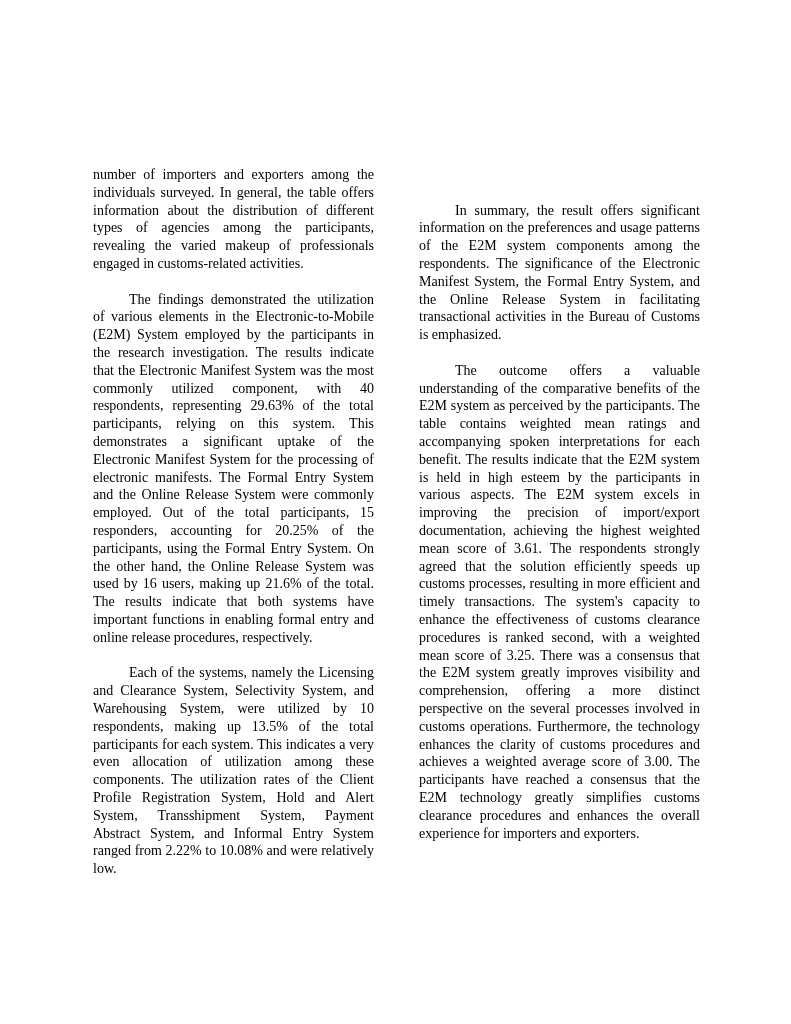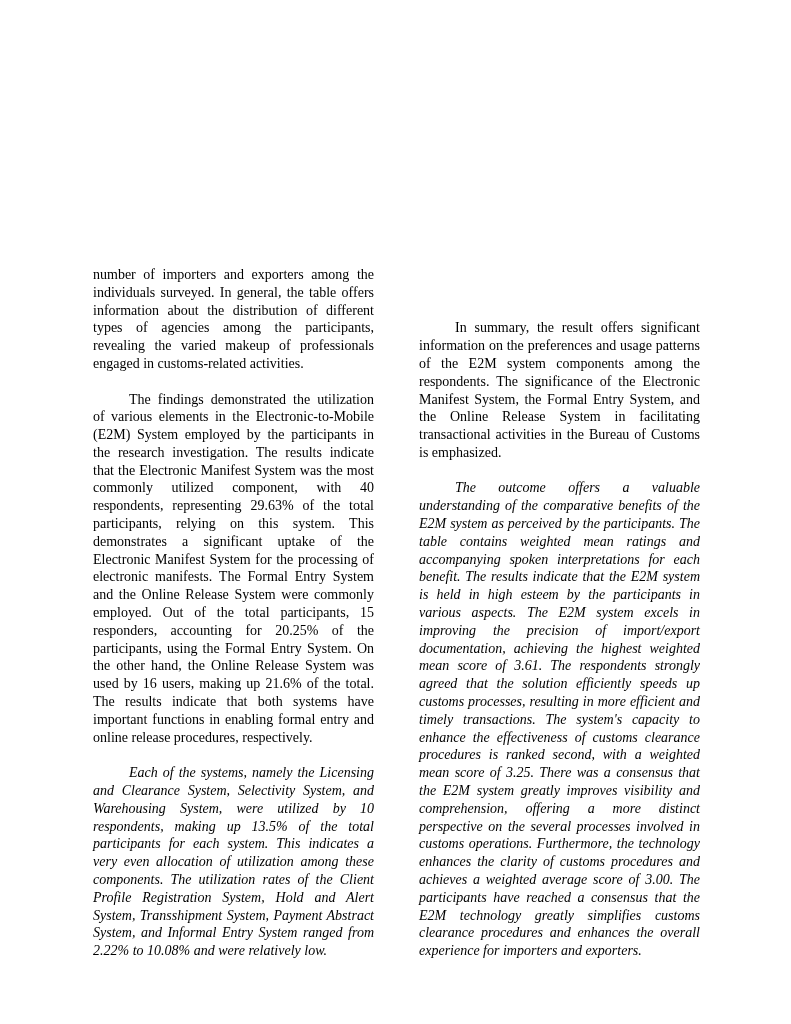--- a/index.html
+++ b/index.html
@@ -12,27 +12,27 @@
     position: relative;
     width: 791px;
     height: 1024px;
     background: #ffffff;
     overflow: hidden;
     box-sizing: border-box;
   }
   .page-body {
     position: absolute;
     left: 93px;
-    top: 100px;
+    top: 92px;
     width: 607px;
     height: 860px;
     display: flex;
     flex-direction: row;
     justify-content: space-between;
-    align-items: flex-end;
+    align-items: center;
     gap: 36px;
   }
   .column {
     width: 281px;
     box-sizing: border-box;
   }
   .para {
     font-family: "Liberation Serif", "DejaVu Serif", serif;
     font-size: 14px;
     line-height: 17.8px;
@@ -43,21 +43,20 @@
     text-indent: 36px;
     hyphens: none;
     -webkit-hyphens: none;
     word-spacing: 0px;
   }
   .para.no-indent {
     text-indent: 0;
   }
   .para:last-child {
     margin-bottom: 0;
-    font-style: italic;
   }
 </style>
 </head>
 <body>
 
 <div class="page">
   <div class="page-body">
 
     <div class="column">
       <p class="para no-indent">number of importers and exporters among the individuals surveyed. In general, the table offers information about the distribution of different types of agencies among the participants, revealing the varied makeup of professionals engaged in customs-related activities.</p>

